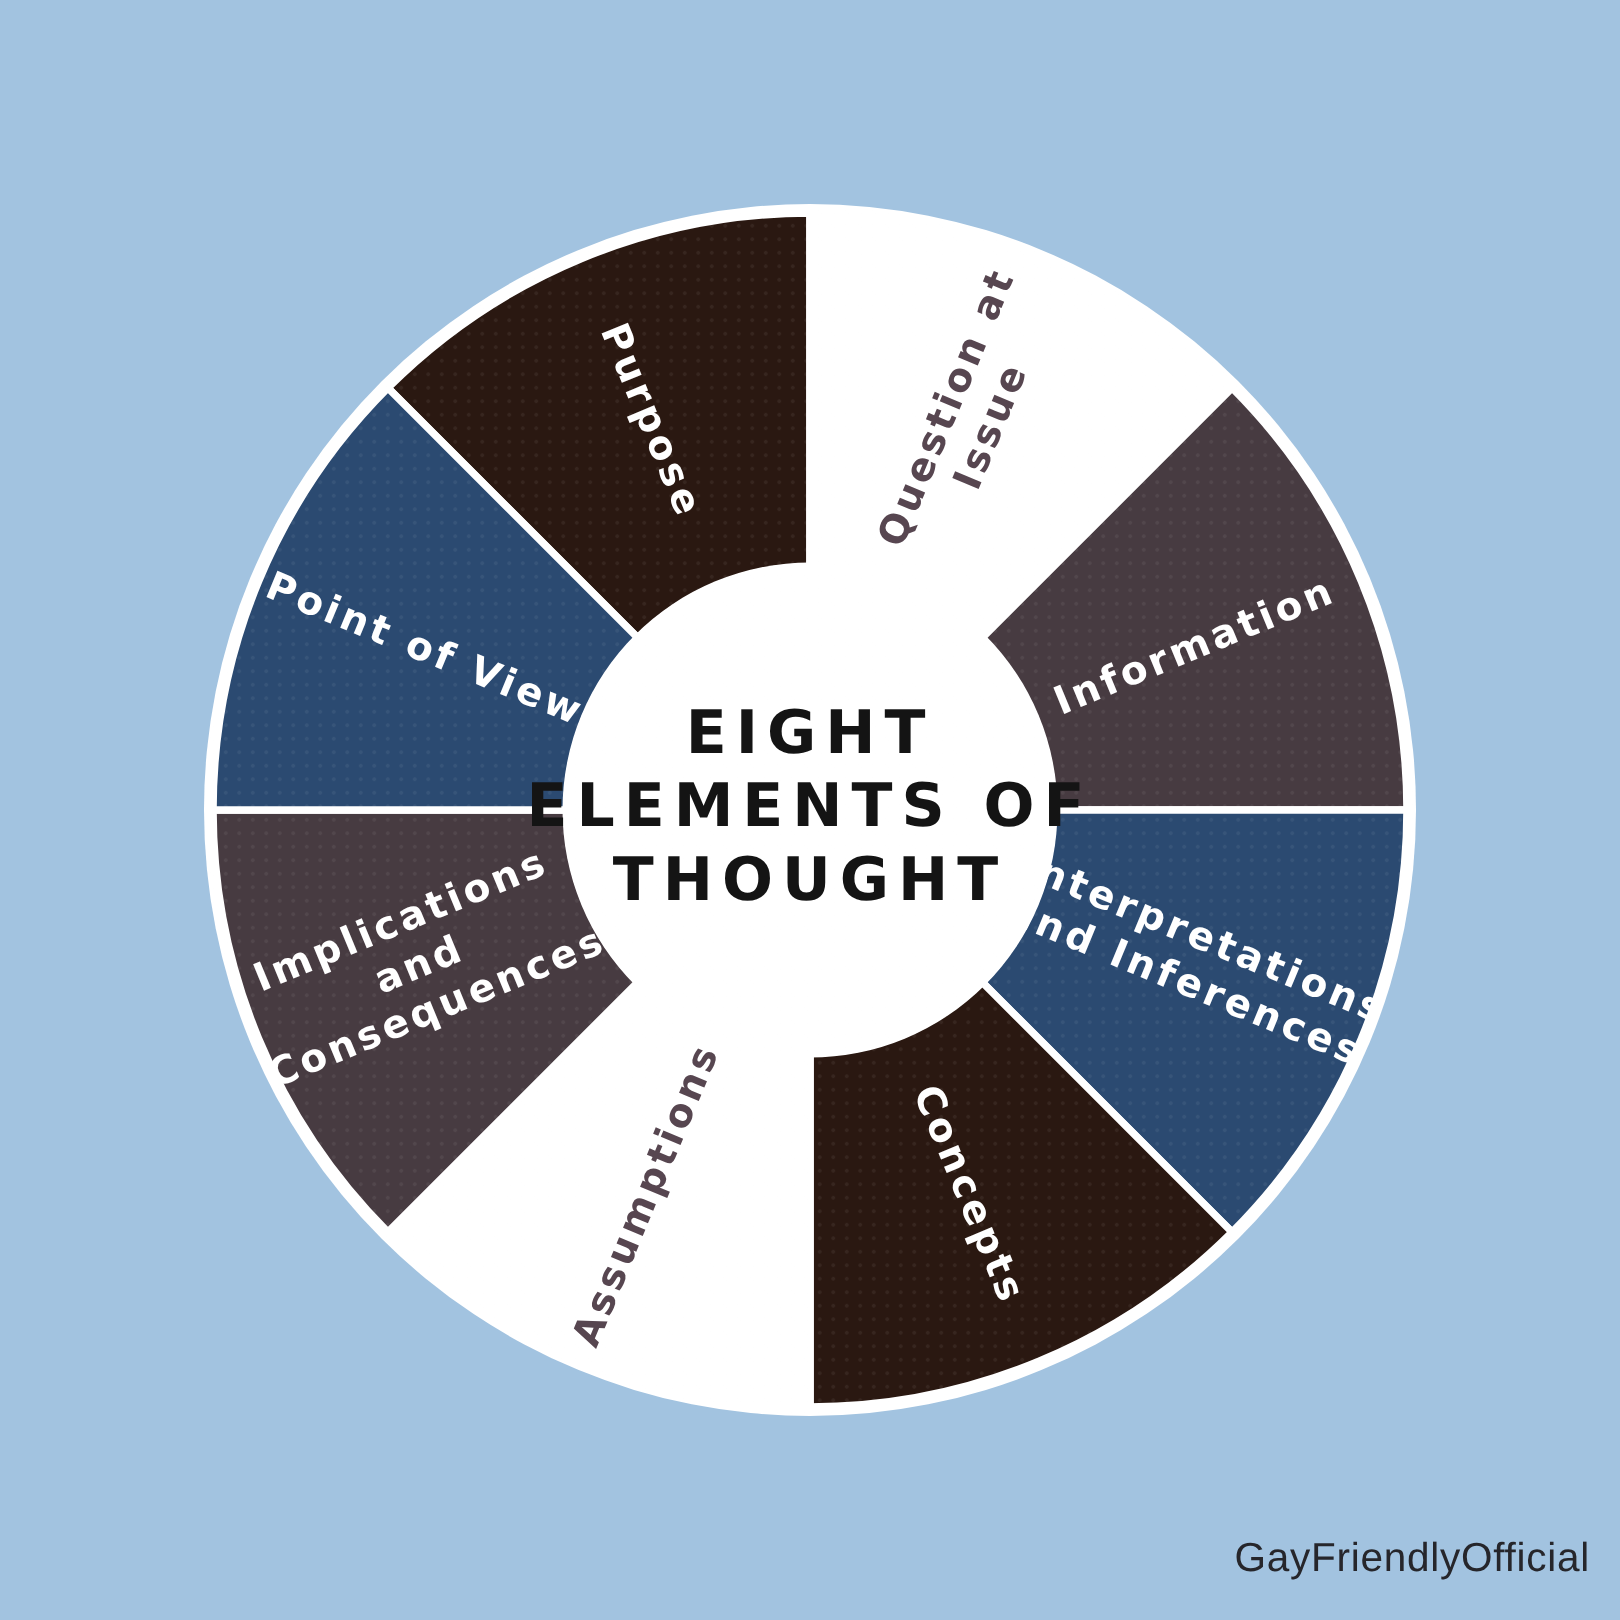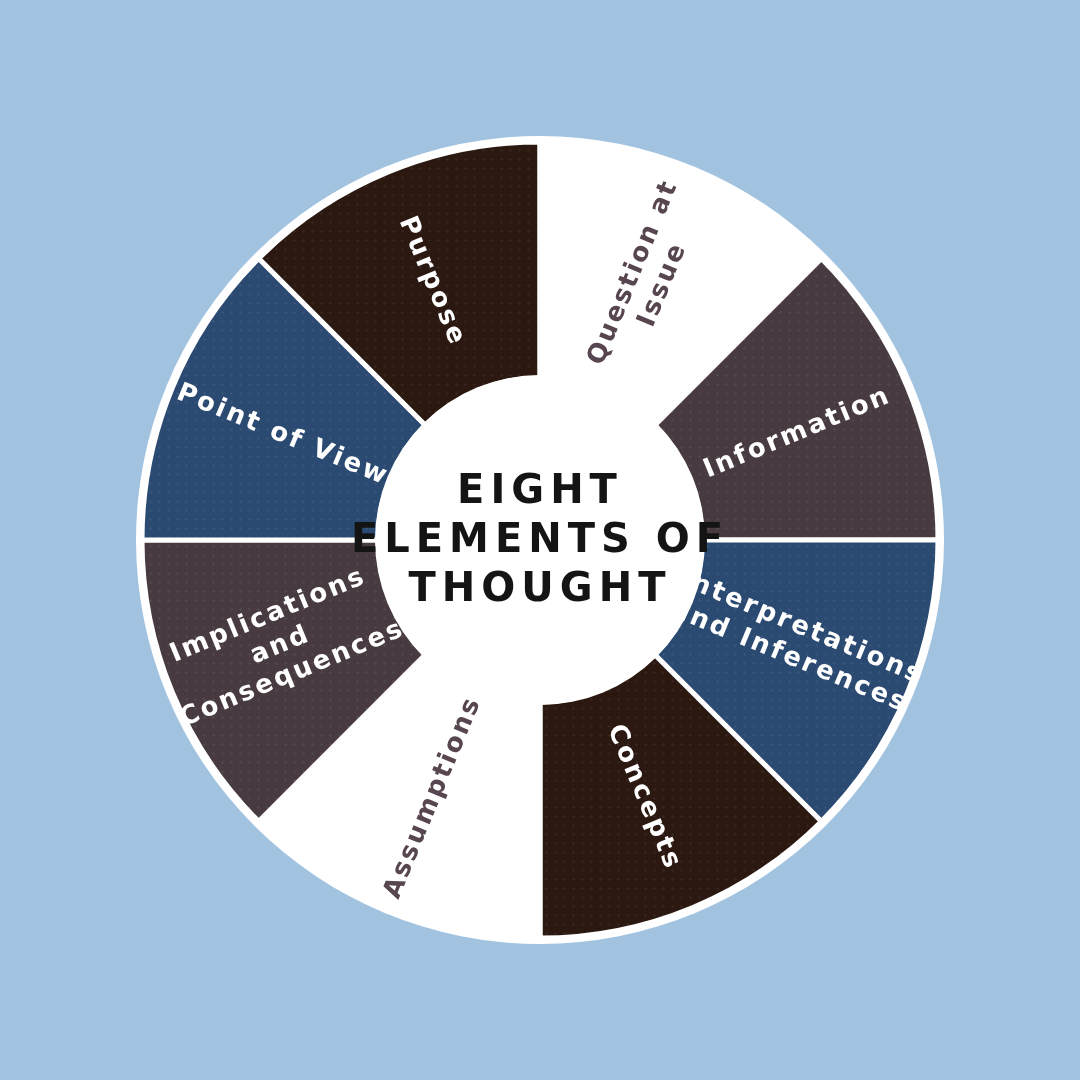--- a/index.html
+++ b/index.html
@@ -109,14 +109,15 @@
   <div class="seg-label lbl-implications" style="color: rgb(255, 255, 255);">Implications
 and
 Consequences</div>
 
   <div class="seg-label lbl-pointofview" style="color: rgb(255, 255, 255);">Point of View</div>
 
   <div class="wheel-title" style="color: rgb(20, 20, 20);">EIGHT
 ELEMENTS OF
 THOUGHT</div>
 
+  <div class="watermark" style="color: rgb(38, 38, 43);">GayFriendlyOfficial</div>
 
 </div>
 
 </body></html>

